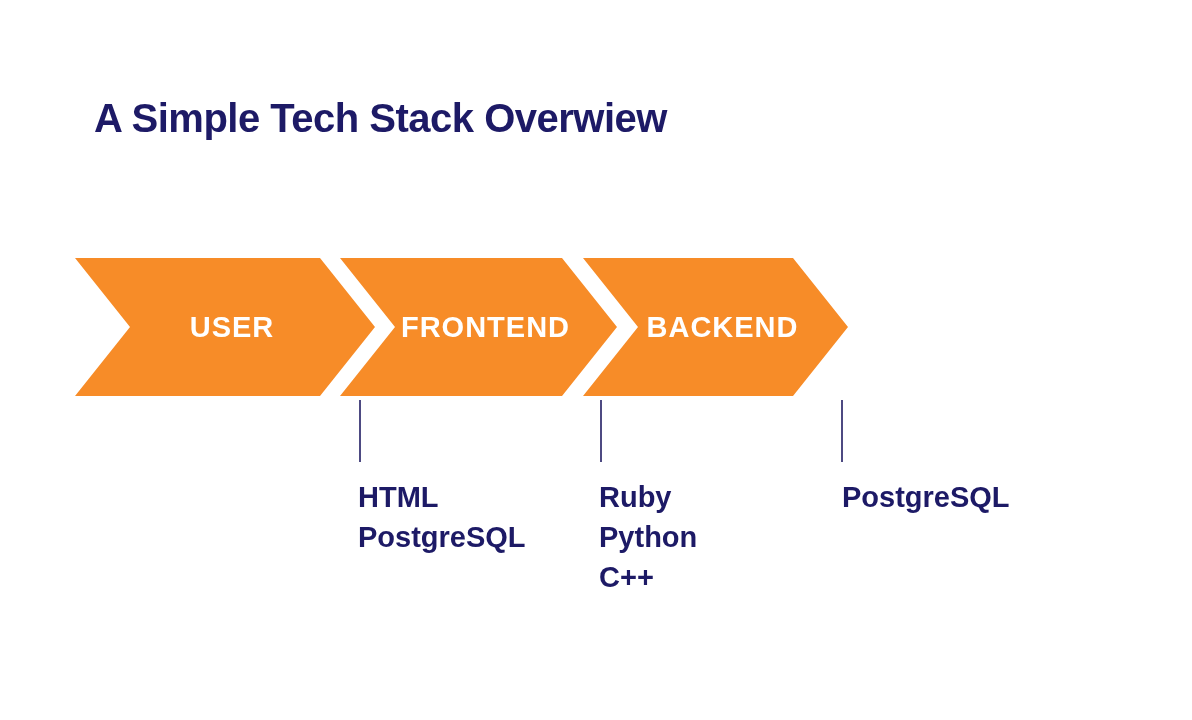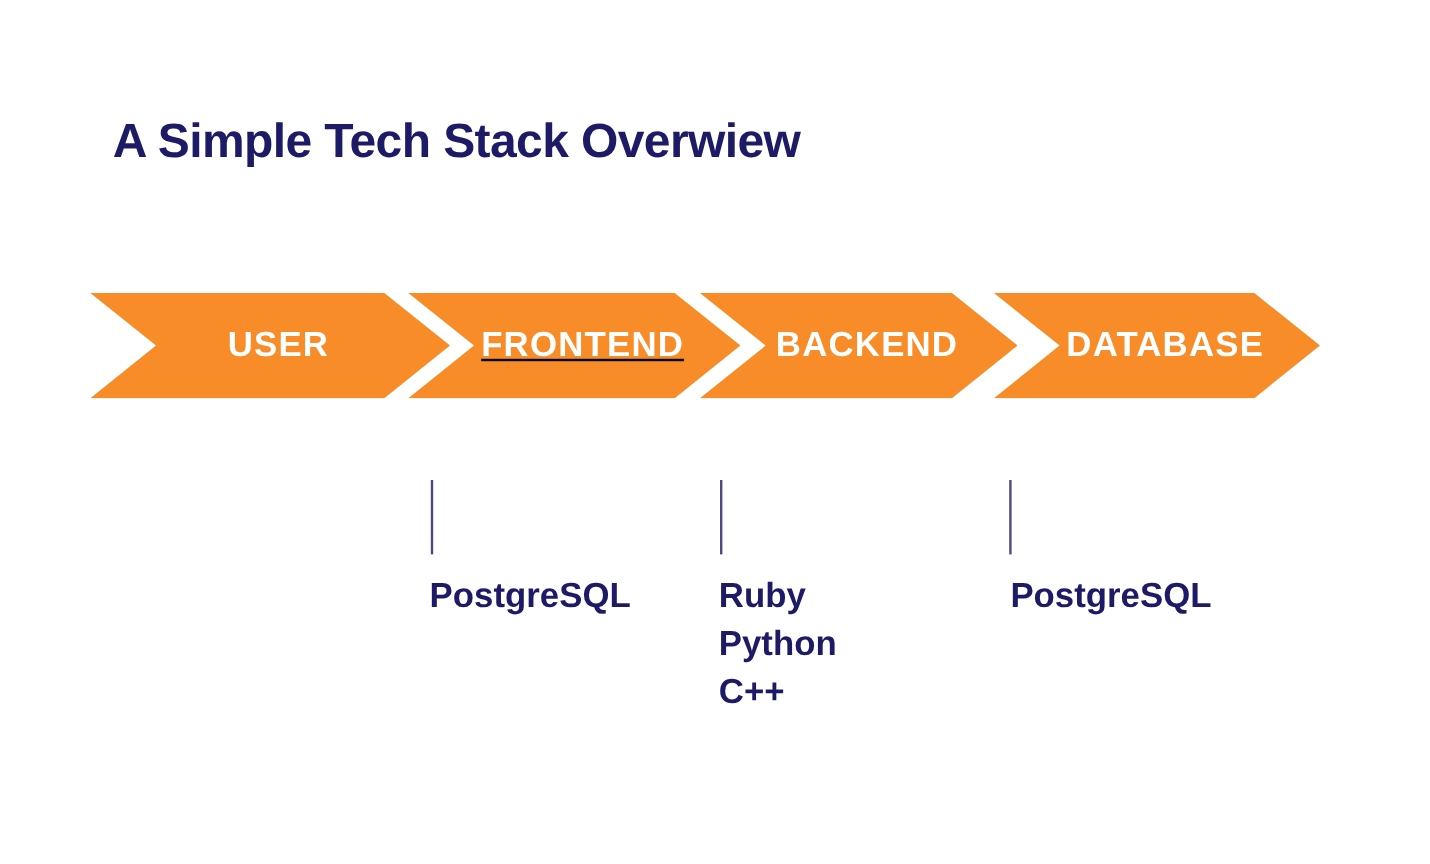--- a/index.html
+++ b/index.html
@@ -21,30 +21,30 @@
     top: 86px;
     margin: 10px;
     font-size: 40px;
     font-weight: 700;
     letter-spacing: -0.5px;
     color: var(--heading-text, #1d1a66);
     white-space: nowrap;
   }
   .arrow {
     position: absolute;
-    top: 244px;
-    height: 88px;
+    top: 258px;
+    height: 138px;
     background: var(--arrow-fill, #f78c28);
     clip-path: polygon(0% 0%, calc(100% - 55px) 0%, 100% 50%, calc(100% - 55px) 100%, 0% 100%, 55px 50%);
     display: flex;
     align-items: center;
     justify-content: center;
   }
   .arrow-user      { left: 75px;  width: 300px; }
-  .arrow-frontend  { left: 340px; width: 277px; text-decoration: underline; }
+  .arrow-frontend  { left: 340px; width: 277px; }
   .arrow-backend   { left: 583px; width: 265px; }
   .arrow-database  { left: 828px; width: 272px; }
   .arrow-label {
     color: var(--arrow-label, #ffffff);
     font-weight: 700;
     font-size: 29px;
     letter-spacing: 1px;
     padding-left: 14px;
     white-space: nowrap;
   }
@@ -80,29 +80,27 @@
 
   <div class="arrow arrow-user">
     <span class="arrow-label">USER</span>
   </div>
   <div class="arrow arrow-frontend">
     <span class="arrow-label">FRONTEND</span>
   </div>
   <div class="arrow arrow-backend">
     <span class="arrow-label">BACKEND</span>
   </div>
-  <div class="arrow arrow-database">
-    <span class="arrow-label">DATABASE</span>
-  </div>
 
   <div class="connector connector-frontend"></div>
   <div class="connector connector-backend"></div>
   <div class="connector connector-database"></div>
 
   <div class="tech-list list-frontend">
+    <div class="tech-item">HTML</div>
     <div class="tech-item">PostgreSQL</div>
   </div>
 
   <div class="tech-list list-database">
     <div class="tech-item">PostgreSQL</div>
   </div>
 
   <div class="tech-list list-backend">
     <div class="tech-item">Ruby</div>
     <div class="tech-item">Python</div>

